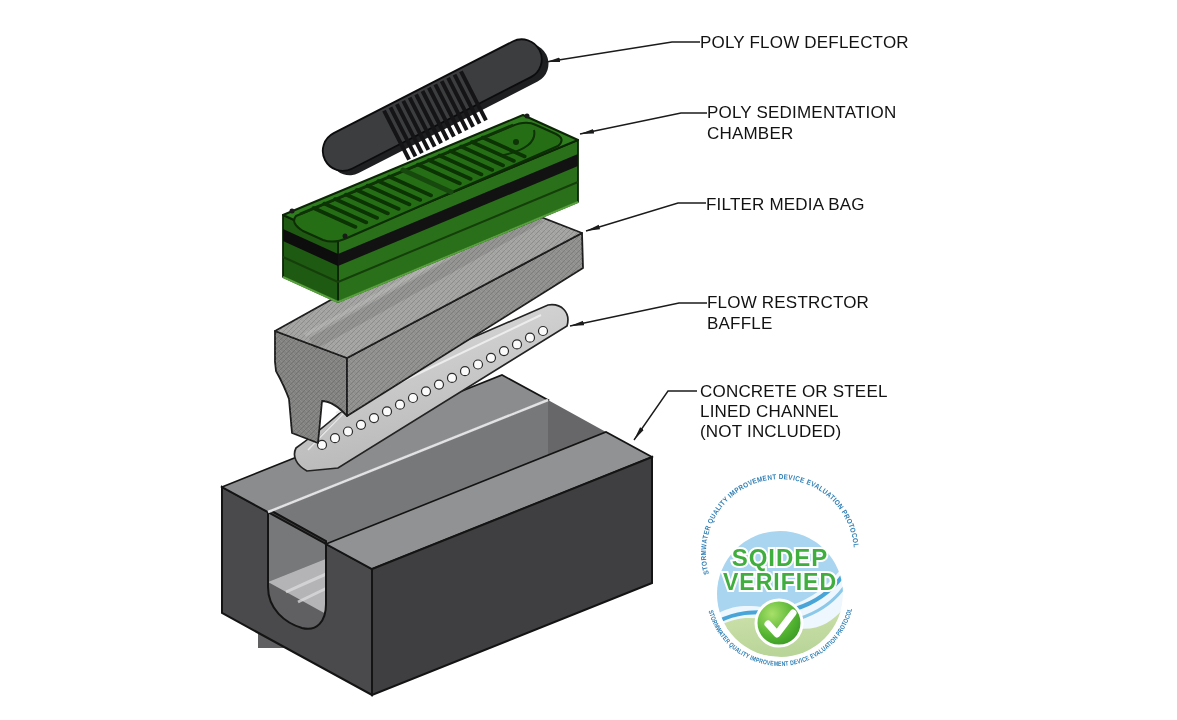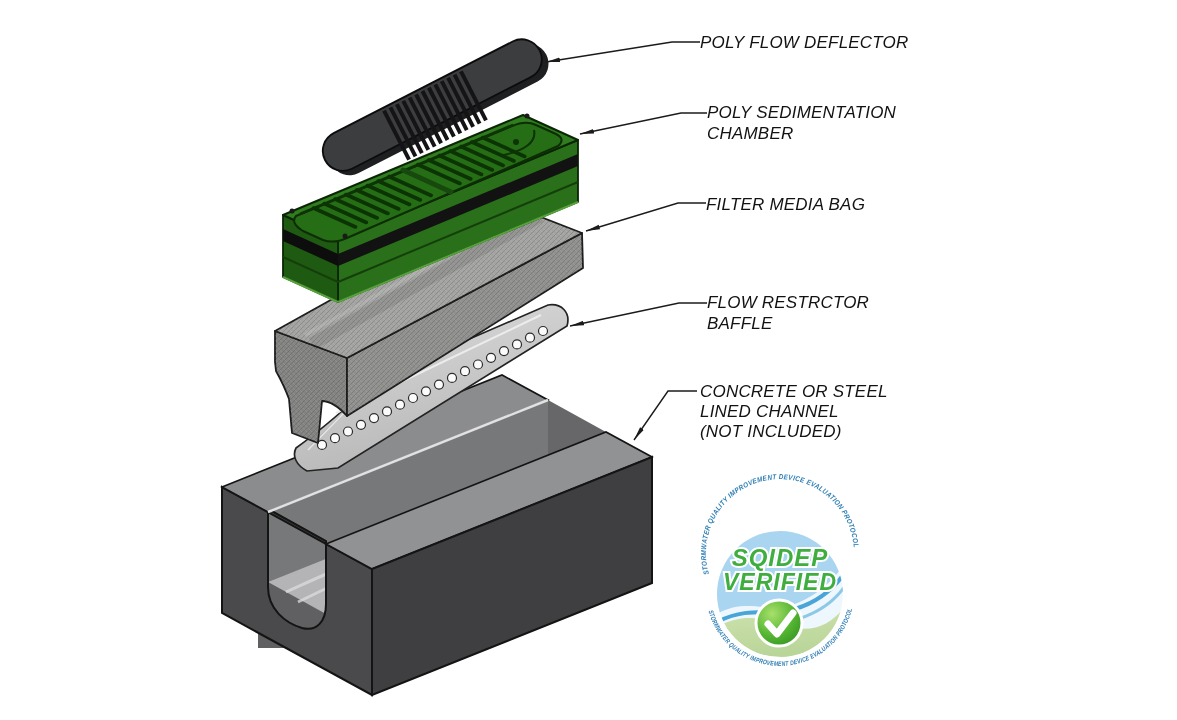--- a/index.html
+++ b/index.html
@@ -1,17 +1,17 @@
 <!DOCTYPE html>
 <html><head>
 <meta charset="utf-8">
 <style>
   html,body{margin:0;padding:0;background:#ffffff;}
   .stage{position:relative;width:1177px;height:720px;background:#ffffff;overflow:hidden;
-         font-family:"Liberation Sans",sans-serif;font-style:italic;}
+         font-family:"Liberation Sans",sans-serif;}
   svg{position:absolute;left:0;top:0;}
   text{font-family:"Liberation Sans",sans-serif;}
   .calloutText{font-size:17px;fill:#121212;letter-spacing:.2px;}
   .arcText{font-size:7.2px;font-weight:bold;fill:#2f7fb5;letter-spacing:.4px;}
   .arcTextB{font-size:6.6px;font-weight:bold;fill:#2f7fb5;letter-spacing:.3px;}
   .badgeWord{font-weight:bold;fill:#3fae3f;stroke:#ffffff;stroke-width:4px;paint-order:stroke;
              text-anchor:middle;letter-spacing:1px;}
 </style>
 </head>
 <body>

